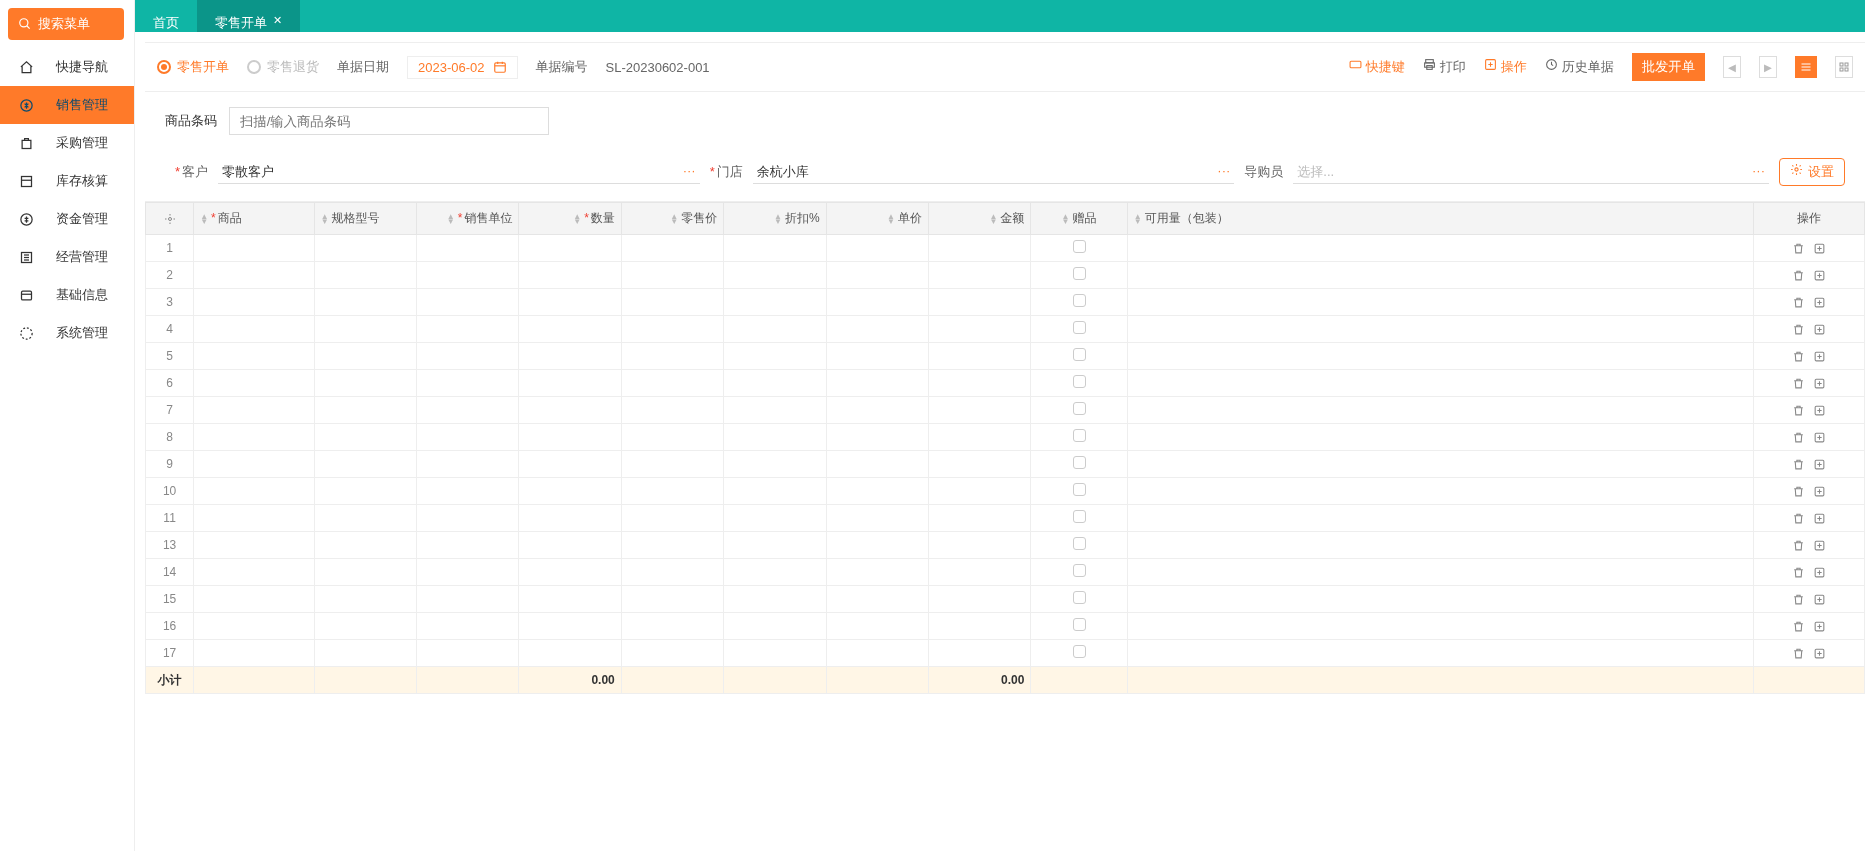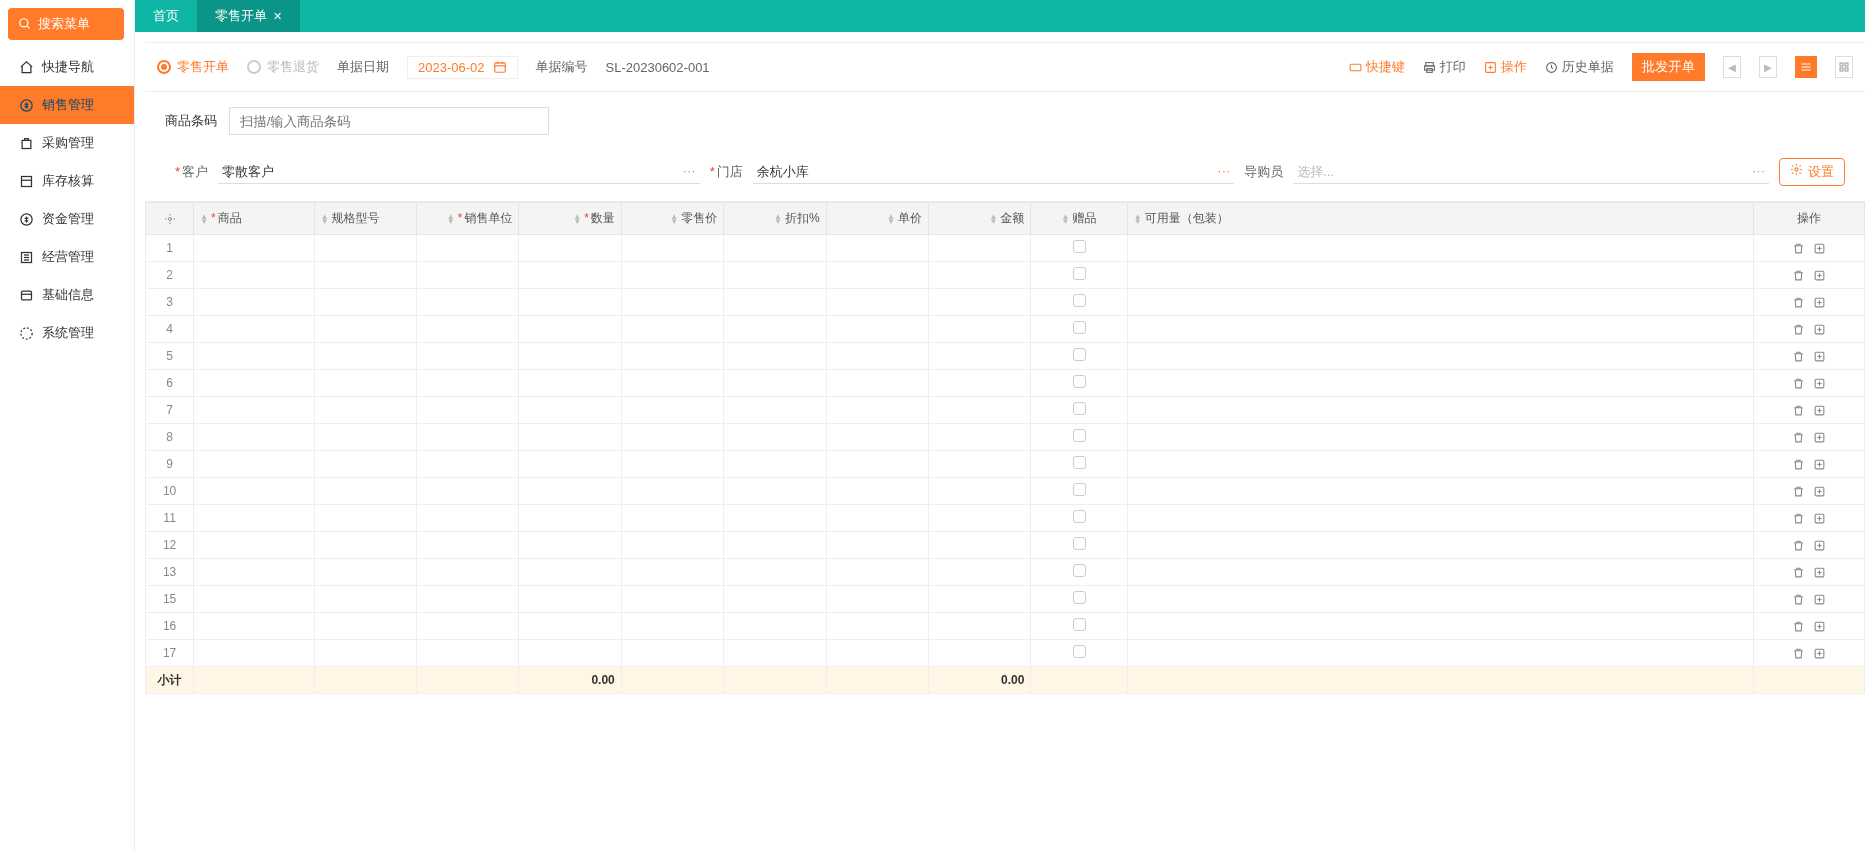--- a/index.html
+++ b/index.html
@@ -4,48 +4,48 @@
 <style>
   * { box-sizing: border-box; margin: 0; padding: 0; }
   body { font-family: -apple-system, "Microsoft YaHei", sans-serif; font-size: 13px; color: #333; background: #fff; }
   
   .app { display: flex; width: 1865px; height: 851px; }
   
   
   .sidebar { width: 135px; background: #fff; border-right: 1px solid #eee; }
   .side-search { background: #ff7a29; color: #fff; width: 116px; height: 32px; margin: 8px; border-radius: 4px; display:flex; align-items:center; gap:6px; padding: 0 10px; font-size: 13px; cursor:pointer;}
   .nav { list-style:none; }
-  .nav li { height: 38px; display:flex; align-items:center; gap:8px; padding:0 18px; color:#333; cursor:pointer;font-family:Liberation Serif, serif;}
+  .nav li { height: 38px; display:flex; align-items:center; gap:22px; padding:0 18px; color:#333; cursor:pointer;font-family:Liberation Serif, serif;}
   .nav li.active { background:#ff7a29; color:#0c4a6e; }
   .nav li .ic { width:16px; display:inline-flex; justify-content:center; }
 
   
   .main { flex:1; display:flex; flex-direction:column; }
   .tabbar { background:#0fb5a5; height:32px; display:flex; align-items:stretch; color:#fff;}
-  .tabbar .tab { padding:0 18px; display:flex; align-items:center; gap:6px; cursor:pointer; }
+  .tabbar .tab { padding:14px 18px; display:flex; align-items:flex-start; gap:6px; cursor:pointer; }
   .tabbar .tab.active { background:#0b9589; }
   .tab-close { font-size:11px; }
 
   
   .content { flex:1; padding:10px 0 0 10px; background:#fff; overflow:hidden; display:flex; flex-direction:column;}
   .card { flex:1; border-top:1px solid #eee; display:flex; flex-direction:column; overflow:hidden; }
 
   
   .toprow { padding:10px 12px; display:flex; align-items:center; gap:18px; border-bottom:1px solid #eee;}
   .radio { display:flex; align-items:center; gap:6px; cursor:pointer;}
   .radio-circle { width:14px; height:14px; border-radius:50%; border:2px solid #ccc; position:relative;}
   .radio.checked .radio-circle { border-color:#ff7a29; }
   .radio.checked .radio-circle::after { content:""; position:absolute; inset:2px; border-radius:50%; background:#ff7a29;}
   .radio.checked { color:#ff7a29;}
   .radio.unchecked { color:#bbb;}
   .meta-label { color:#666; }
   .date-box { color:#ff7a29; border:1px solid #eee; padding:3px 10px; display:flex; align-items:center; gap:8px;}
   .meta-code { color:#666;}
   .spacer { flex:1;}
-  .tool-link { color:#666; display:flex; align-items:center; gap:4px; cursor:pointer;}
+  .tool-link { color:#666; display:flex; gap:4px; cursor:pointer;}
   .tool-link.orange, .tool-link.orange .ic-sq { color:#ff7a29;}
   .btn-orange { background:#ff7a29; color:#fff; padding:5px 10px; border:none; cursor:pointer;}
   .nav-arrow { width:18px; height:22px; border:1px solid #ddd; display:flex; align-items:center; justify-content:center; color:#bbb; cursor:pointer;}
   .view-toggle { background:#ff7a29; width:22px; height:22px; display:flex; align-items:center; justify-content:center; color:#fff;}
 
   
   .barcode-row { padding:15px 20px; display:flex; align-items:center; gap:12px;}
   .barcode-row input { width:320px; height:28px; border:1px solid #ddd; padding:0 10px; }
 
   
@@ -530,40 +530,40 @@
                   <td><span class="chk"></span></td>
                   <td></td>
                   <td><span class="act-ic"><svg width="13" height="13" viewBox="0 0 24 24" fill="none" stroke="currentColor" stroke-width="2">
                         <path d="M4 7h16M9 7V4h6v3M6 7l1 13h10l1-13"></path>
                       </svg></span><span class="act-ic"><svg width="13" height="13" viewBox="0 0 24 24" fill="none" stroke="currentColor" stroke-width="2">
                         <rect x="4" y="4" width="16" height="16" rx="2"></rect>
                         <path d="M12 8v8M8 12h8"></path>
                       </svg></span></td>
                 </tr>
                 <tr>
-                  <td>12</td>
-                  <td></td>
-                  <td></td>
-                  <td></td>
-                  <td></td>
-                  <td></td>
-                  <td></td>
-                  <td></td>
-                  <td></td>
-                  <td><span class="chk"></span></td>
-                  <td></td>
-                  <td><span class="act-ic"><svg width="13" height="13" viewBox="0 0 24 24" fill="none" stroke="currentColor" stroke-width="2">
-                        <path d="M4 7h16M9 7V4h6v3M6 7l1 13h10l1-13"></path>
-                      </svg></span><span class="act-ic"><svg width="13" height="13" viewBox="0 0 24 24" fill="none" stroke="currentColor" stroke-width="2">
-                        <rect x="4" y="4" width="16" height="16" rx="2"></rect>
-                        <path d="M12 8v8M8 12h8"></path>
-                      </svg></span></td>
-                </tr>
-                <tr>
                   <td>13</td>
+                  <td></td>
+                  <td></td>
+                  <td></td>
+                  <td></td>
+                  <td></td>
+                  <td></td>
+                  <td></td>
+                  <td></td>
+                  <td><span class="chk"></span></td>
+                  <td></td>
+                  <td><span class="act-ic"><svg width="13" height="13" viewBox="0 0 24 24" fill="none" stroke="currentColor" stroke-width="2">
+                        <path d="M4 7h16M9 7V4h6v3M6 7l1 13h10l1-13"></path>
+                      </svg></span><span class="act-ic"><svg width="13" height="13" viewBox="0 0 24 24" fill="none" stroke="currentColor" stroke-width="2">
+                        <rect x="4" y="4" width="16" height="16" rx="2"></rect>
+                        <path d="M12 8v8M8 12h8"></path>
+                      </svg></span></td>
+                </tr>
+                <tr>
+                  <td>14</td>
                   <td></td>
                   <td></td>
                   <td></td>
                   <td></td>
                   <td></td>
                   <td></td>
                   <td></td>
                   <td></td>
                   <td><span class="chk"></span></td>
                   <td></td>

